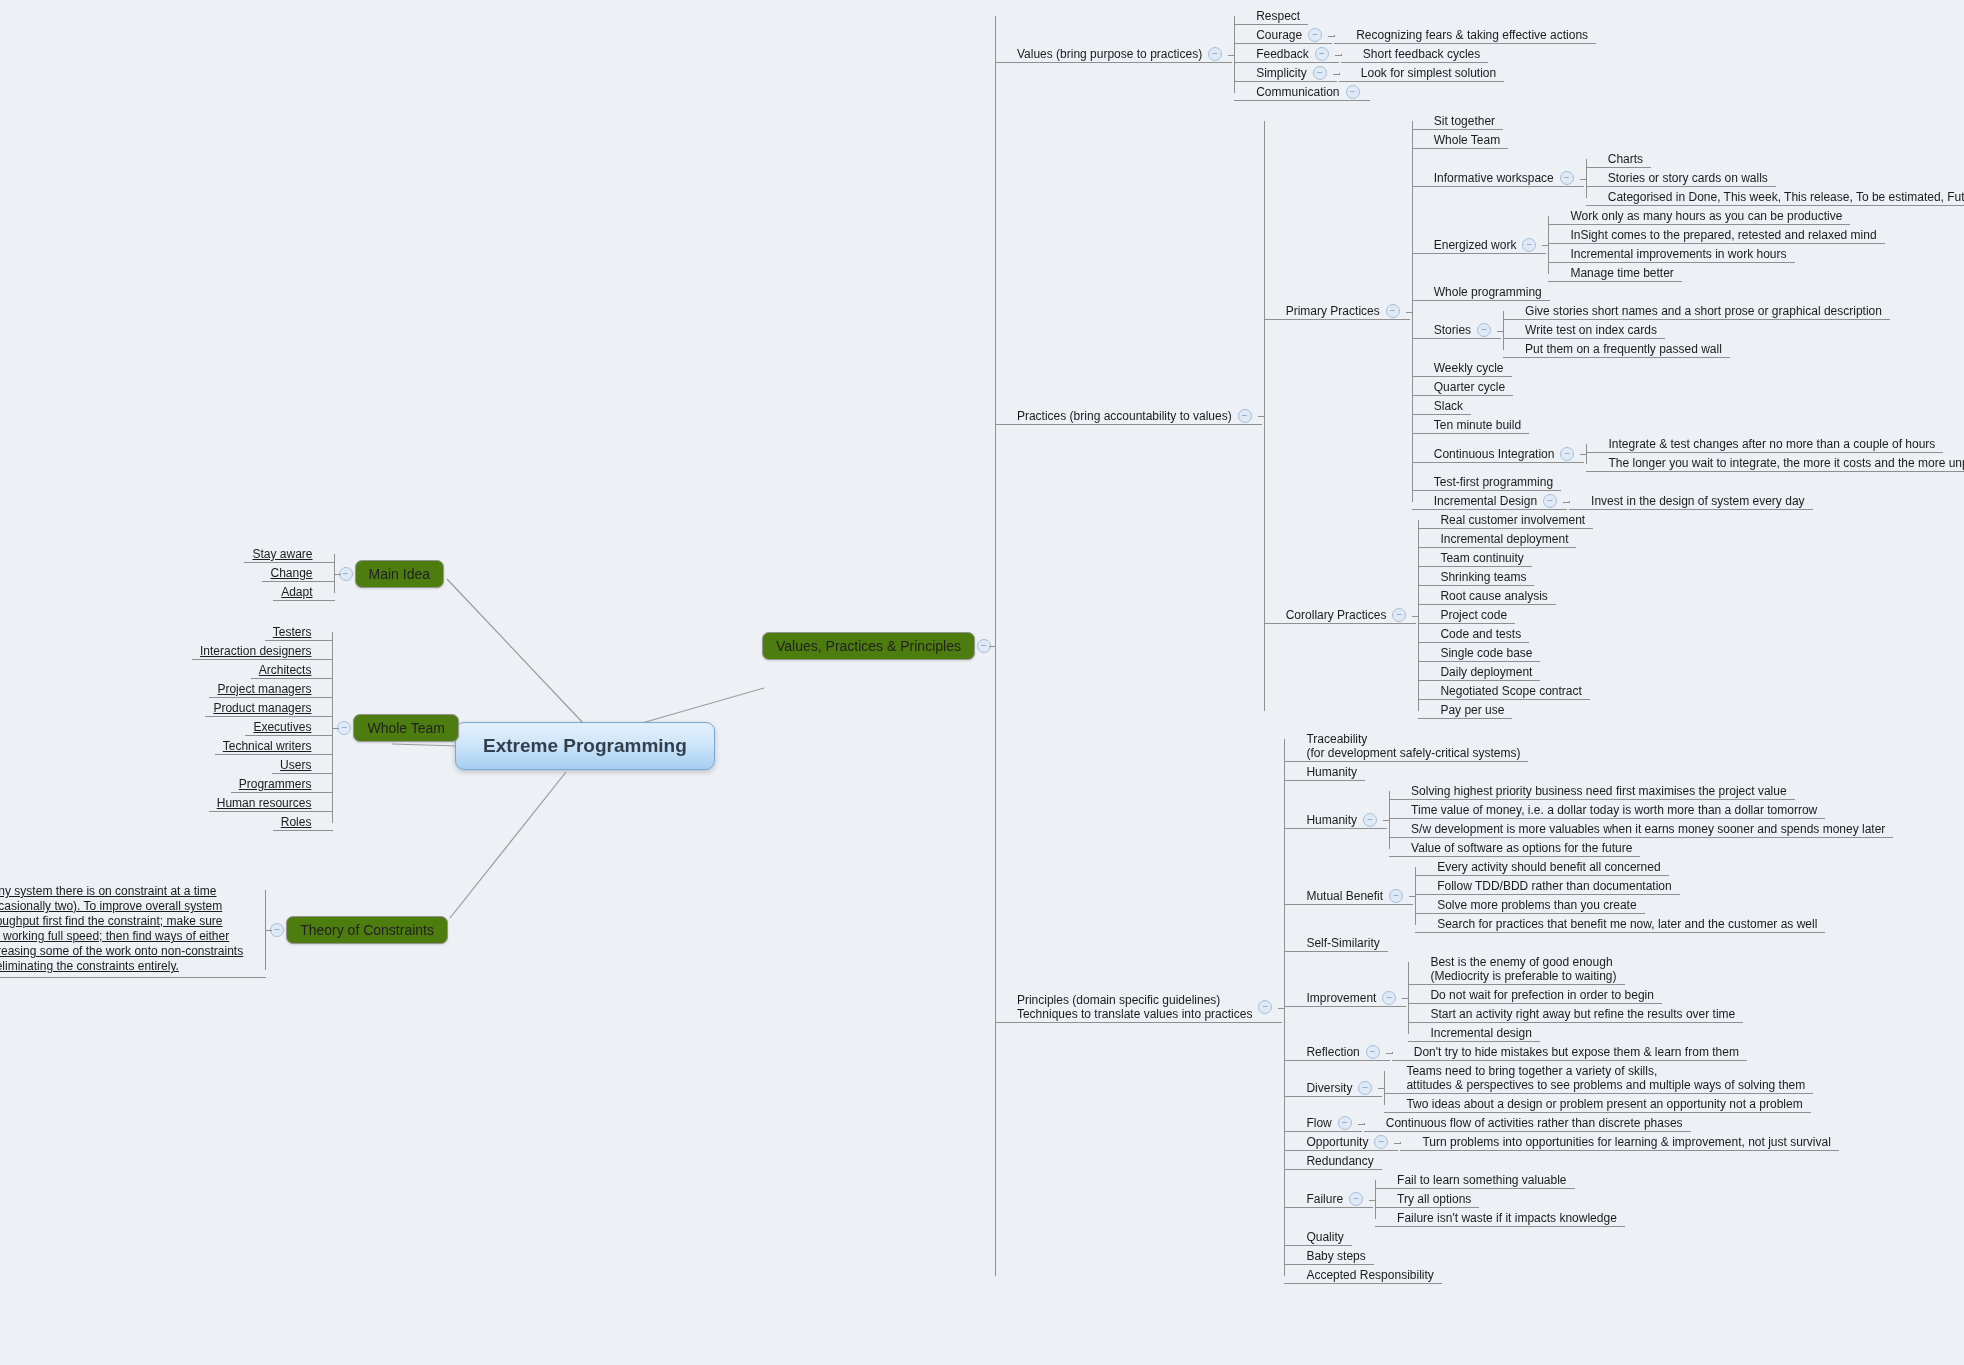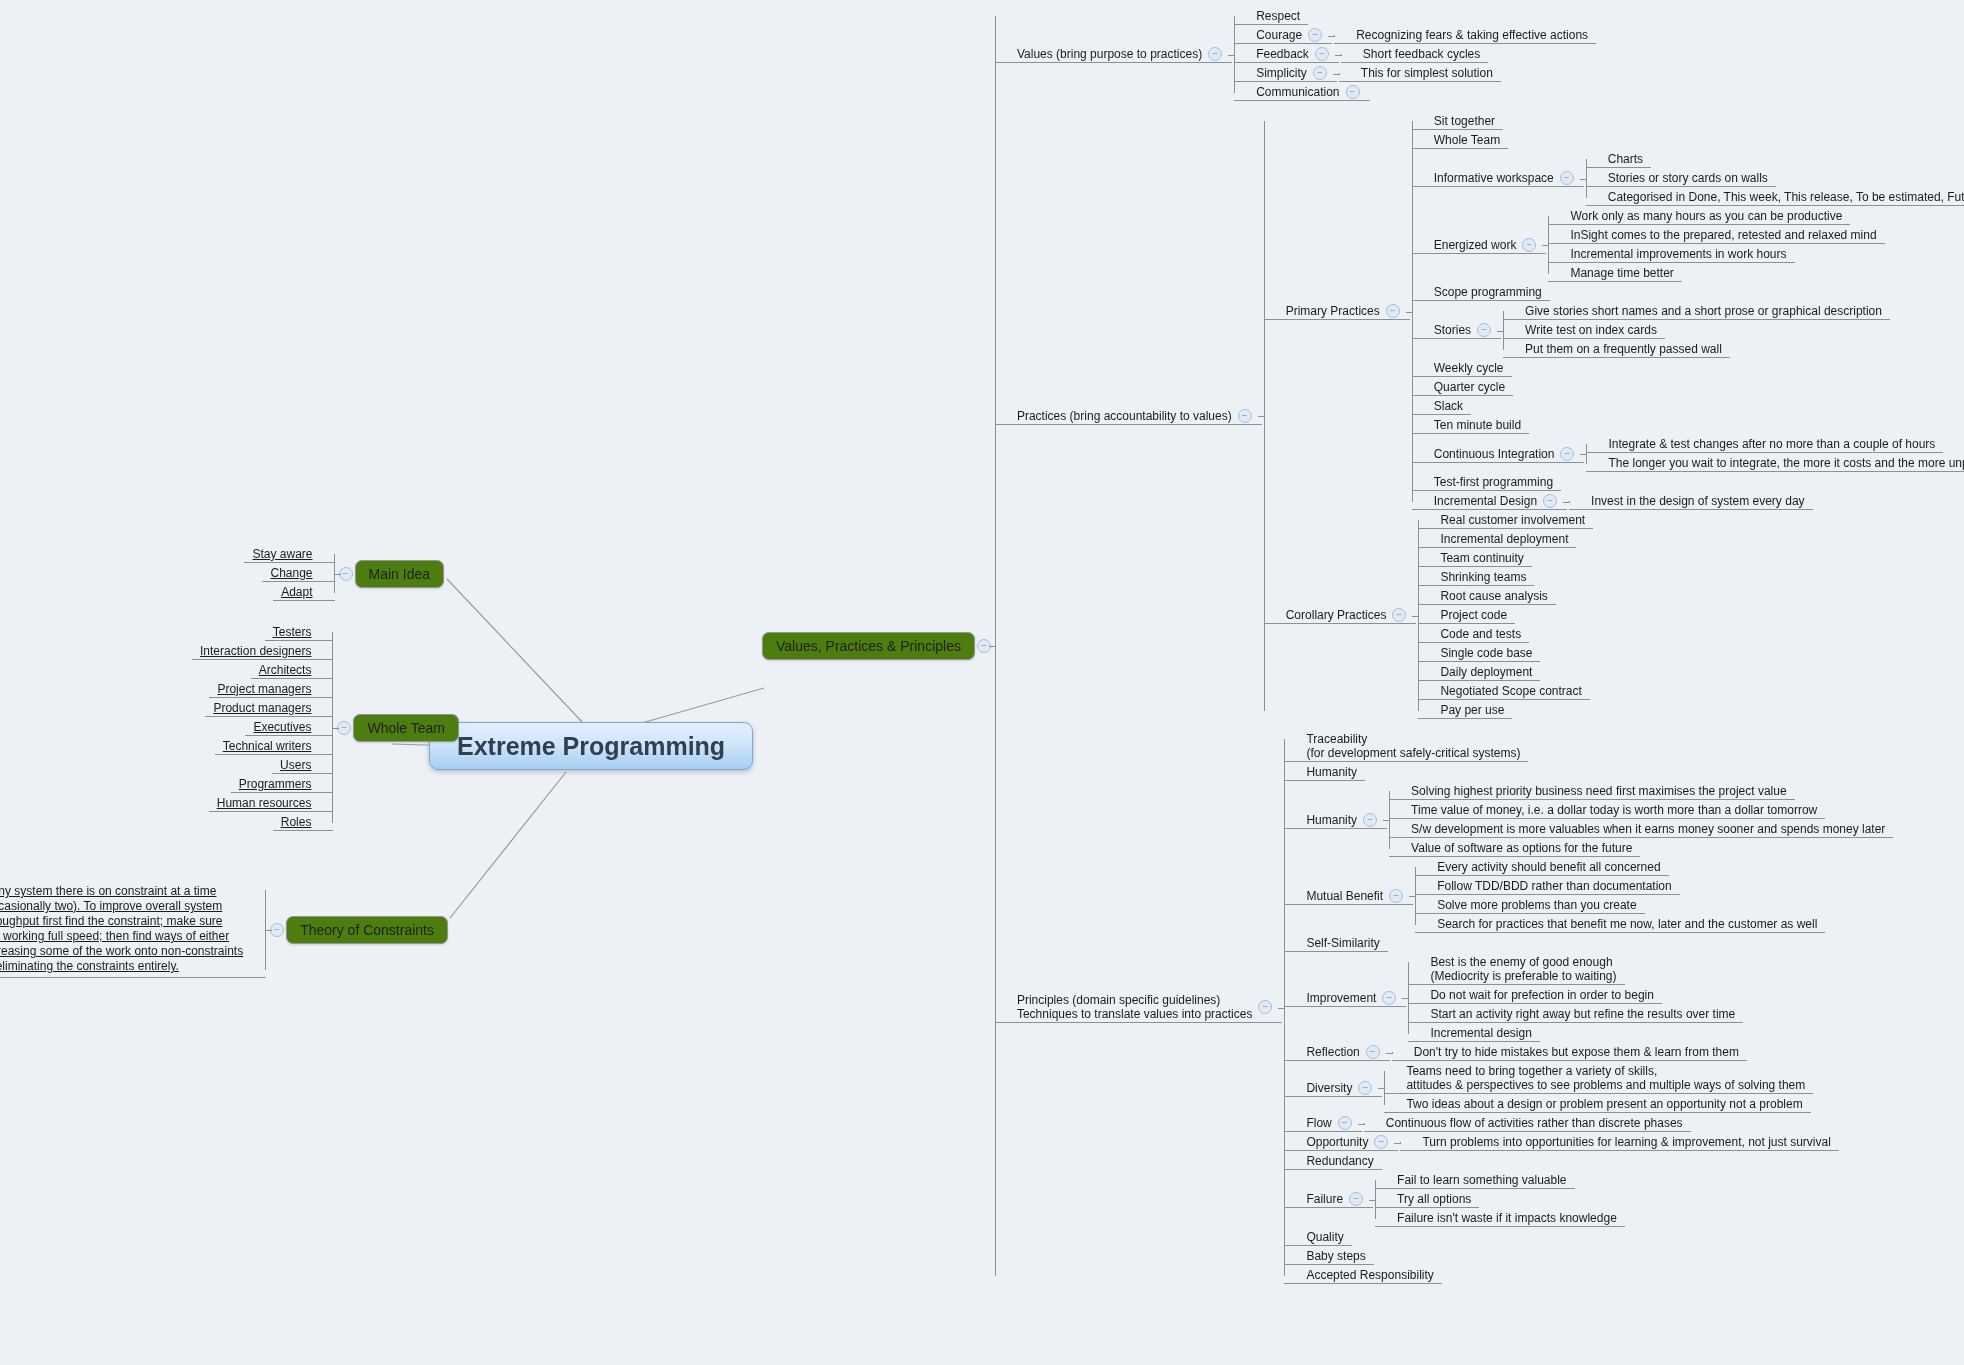--- a/index.html
+++ b/index.html
@@ -28,21 +28,21 @@
 
   .node{position:relative;display:flex;align-items:center;gap:4px;font-size:12px;line-height:14px;color:#1b1b1b;flex:none;}
   .ntext{white-space:pre;}
   .node.topic{padding:1px 8px 1px 8px;border-bottom:1px solid var(--lc);}
   .node.note{padding:2px 9px 3px 9px;border-bottom:1px solid var(--lc);line-height:15px;text-align:left;}
   .node.box{background:#4d7c0f;border:1px solid #949494;border-radius:7px;padding:5px 13px;font-size:14px;line-height:16px;color:#222;box-shadow:0 1px 2px rgba(60,70,90,.18);}
   .children.left .node.topic,.children.left .node.note{text-align:left;text-decoration:underline;}
 
   .expander{display:inline-flex;align-items:center;justify-content:center;width:12px;height:12px;border-radius:50%;background:#e0eaf6;border:1px solid #a6bed9;color:#7b9cc2;font-size:10px;line-height:10px;flex:none;margin:0 2px;}
 
-  .central{position:absolute;left:429px;top:722px;background:linear-gradient(#e2f0fc,#cfe6fa 45%,#a6cef2);border:1px solid #79a7cf;border-radius:9px;padding:12px 27px;font-size:25px;line-height:22px;font-weight:bold;color:#323f4c;box-shadow:0 2px 5px rgba(50,70,95,.28);white-space:pre;}
+  .central{position:absolute;left:455px;top:722px;background:linear-gradient(#e2f0fc,#cfe6fa 45%,#a6cef2);border:1px solid #79a7cf;border-radius:9px;padding:12px 27px;font-size:19px;line-height:22px;font-weight:bold;color:#323f4c;box-shadow:0 2px 5px rgba(50,70,95,.28);white-space:pre;}
 </style>
 </head>
 <body>
 
 <div class="canvas">
 
   <svg class="links" xmlns="http://www.w3.org/2000/svg">
     <line x1="764" y1="688" x2="642" y2="723" stroke="#9a9a9a" stroke-width="1.2"></line>
     <line x1="447" y1="579" x2="584" y2="724" stroke="#9a9a9a" stroke-width="1.2"></line>
     <line x1="392" y1="744" x2="458" y2="746" stroke="#9a9a9a" stroke-width="1.2"></line>
@@ -113,21 +113,21 @@
                 <div class="nodewrap">
                   <div class="node topic">
                     <span class="ntext">Simplicity</span>
                     <span class="expander">−</span>
                   </div>
                 </div>
                 <div class="children right">
                   <div class="subtree right">
                     <div class="nodewrap">
                       <div class="node topic">
-                        <span class="ntext">This for simplest solution</span>
+                        <span class="ntext">Look for simplest solution</span>
                       </div>
                     </div>
                   </div>
                 </div>
               </div>
               <div class="subtree right">
                 <div class="nodewrap">
                   <div class="node topic">
                     <span class="ntext">Communication</span>
                     <span class="expander">−</span>
@@ -231,21 +231,21 @@
                           <div class="node topic">
                             <span class="ntext">Manage time better</span>
                           </div>
                         </div>
                       </div>
                     </div>
                   </div>
                   <div class="subtree right">
                     <div class="nodewrap">
                       <div class="node topic">
-                        <span class="ntext">Scope programming</span>
+                        <span class="ntext">Whole programming</span>
                       </div>
                     </div>
                   </div>
                   <div class="subtree right">
                     <div class="nodewrap">
                       <div class="node topic">
                         <span class="ntext">Stories</span>
                         <span class="expander">−</span>
                       </div>
                     </div>

